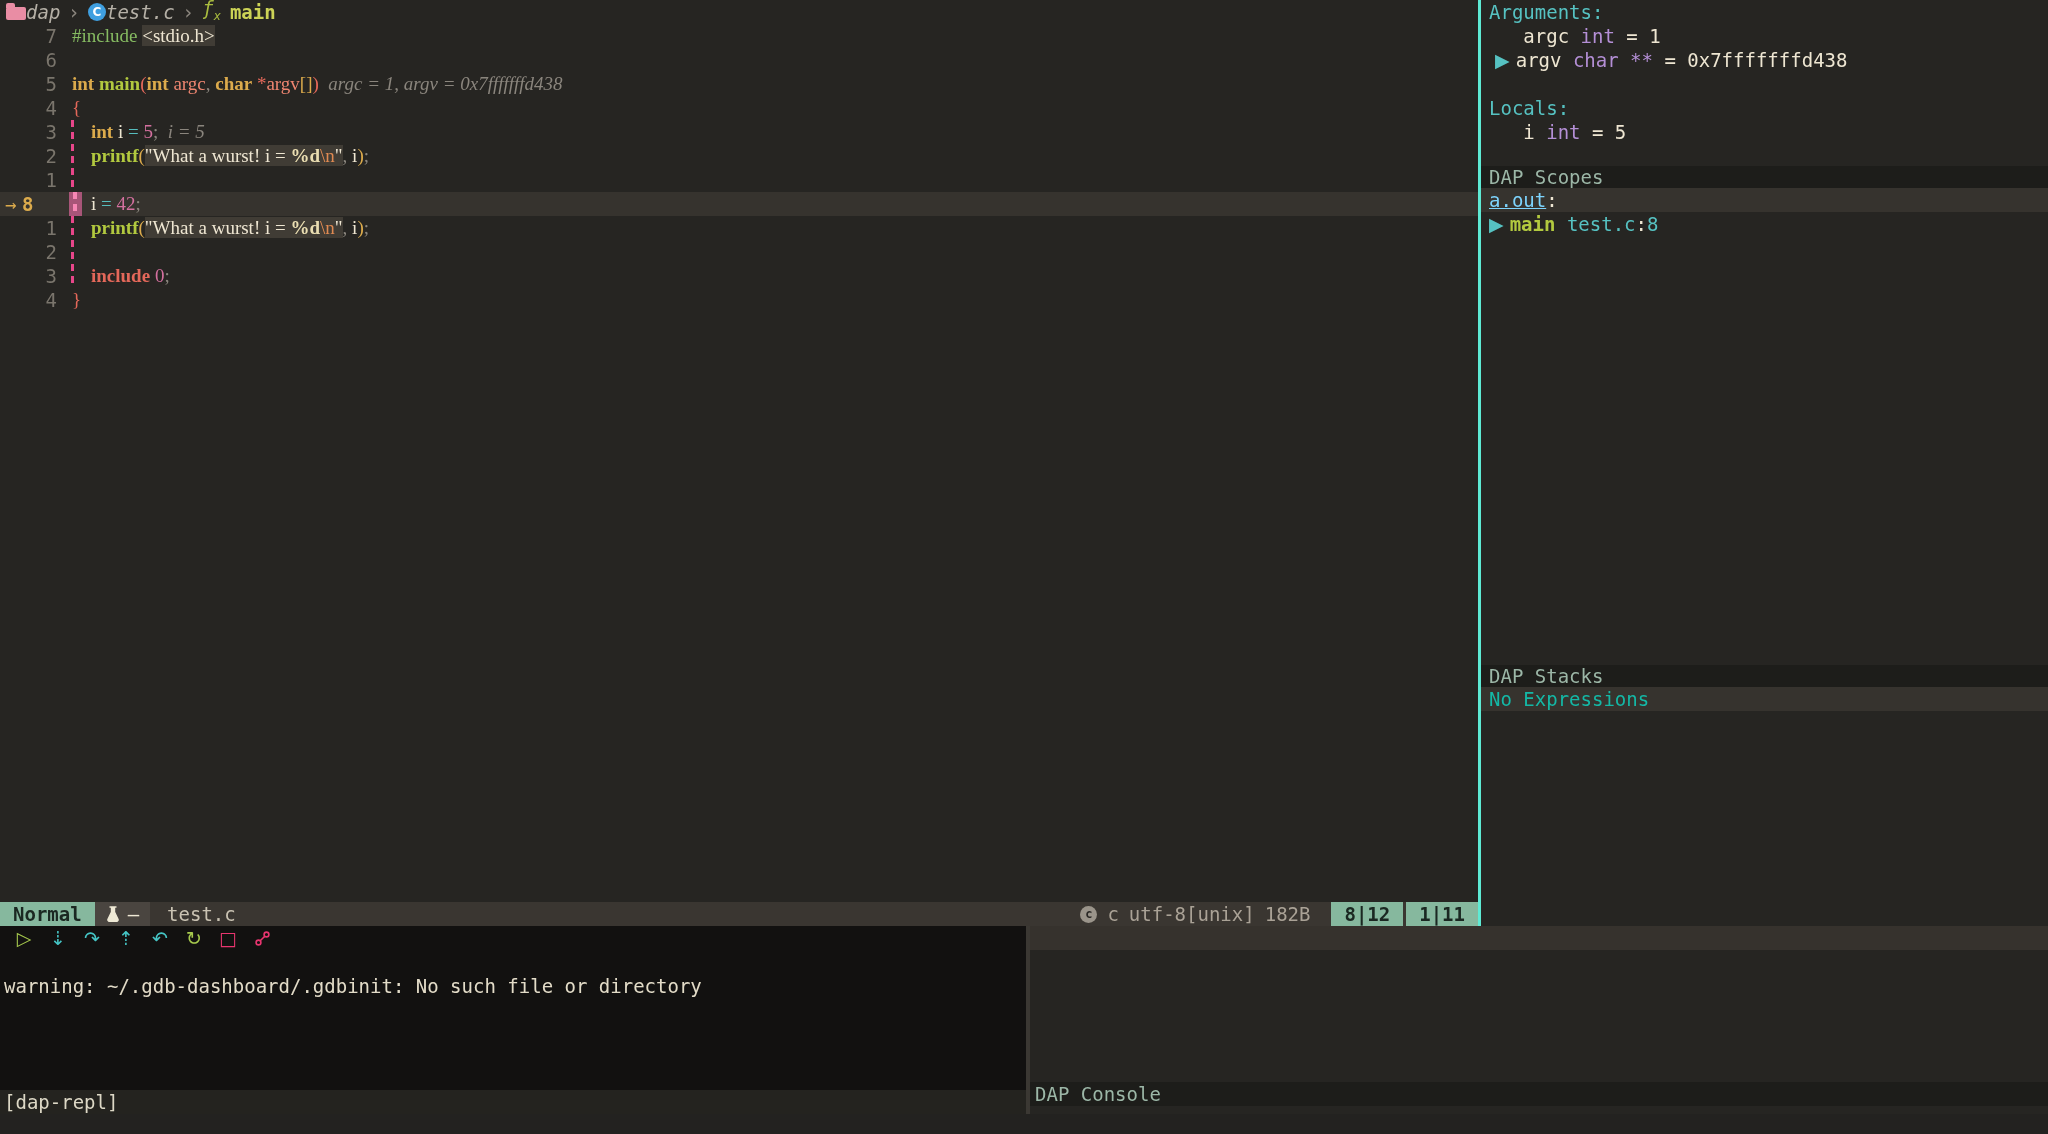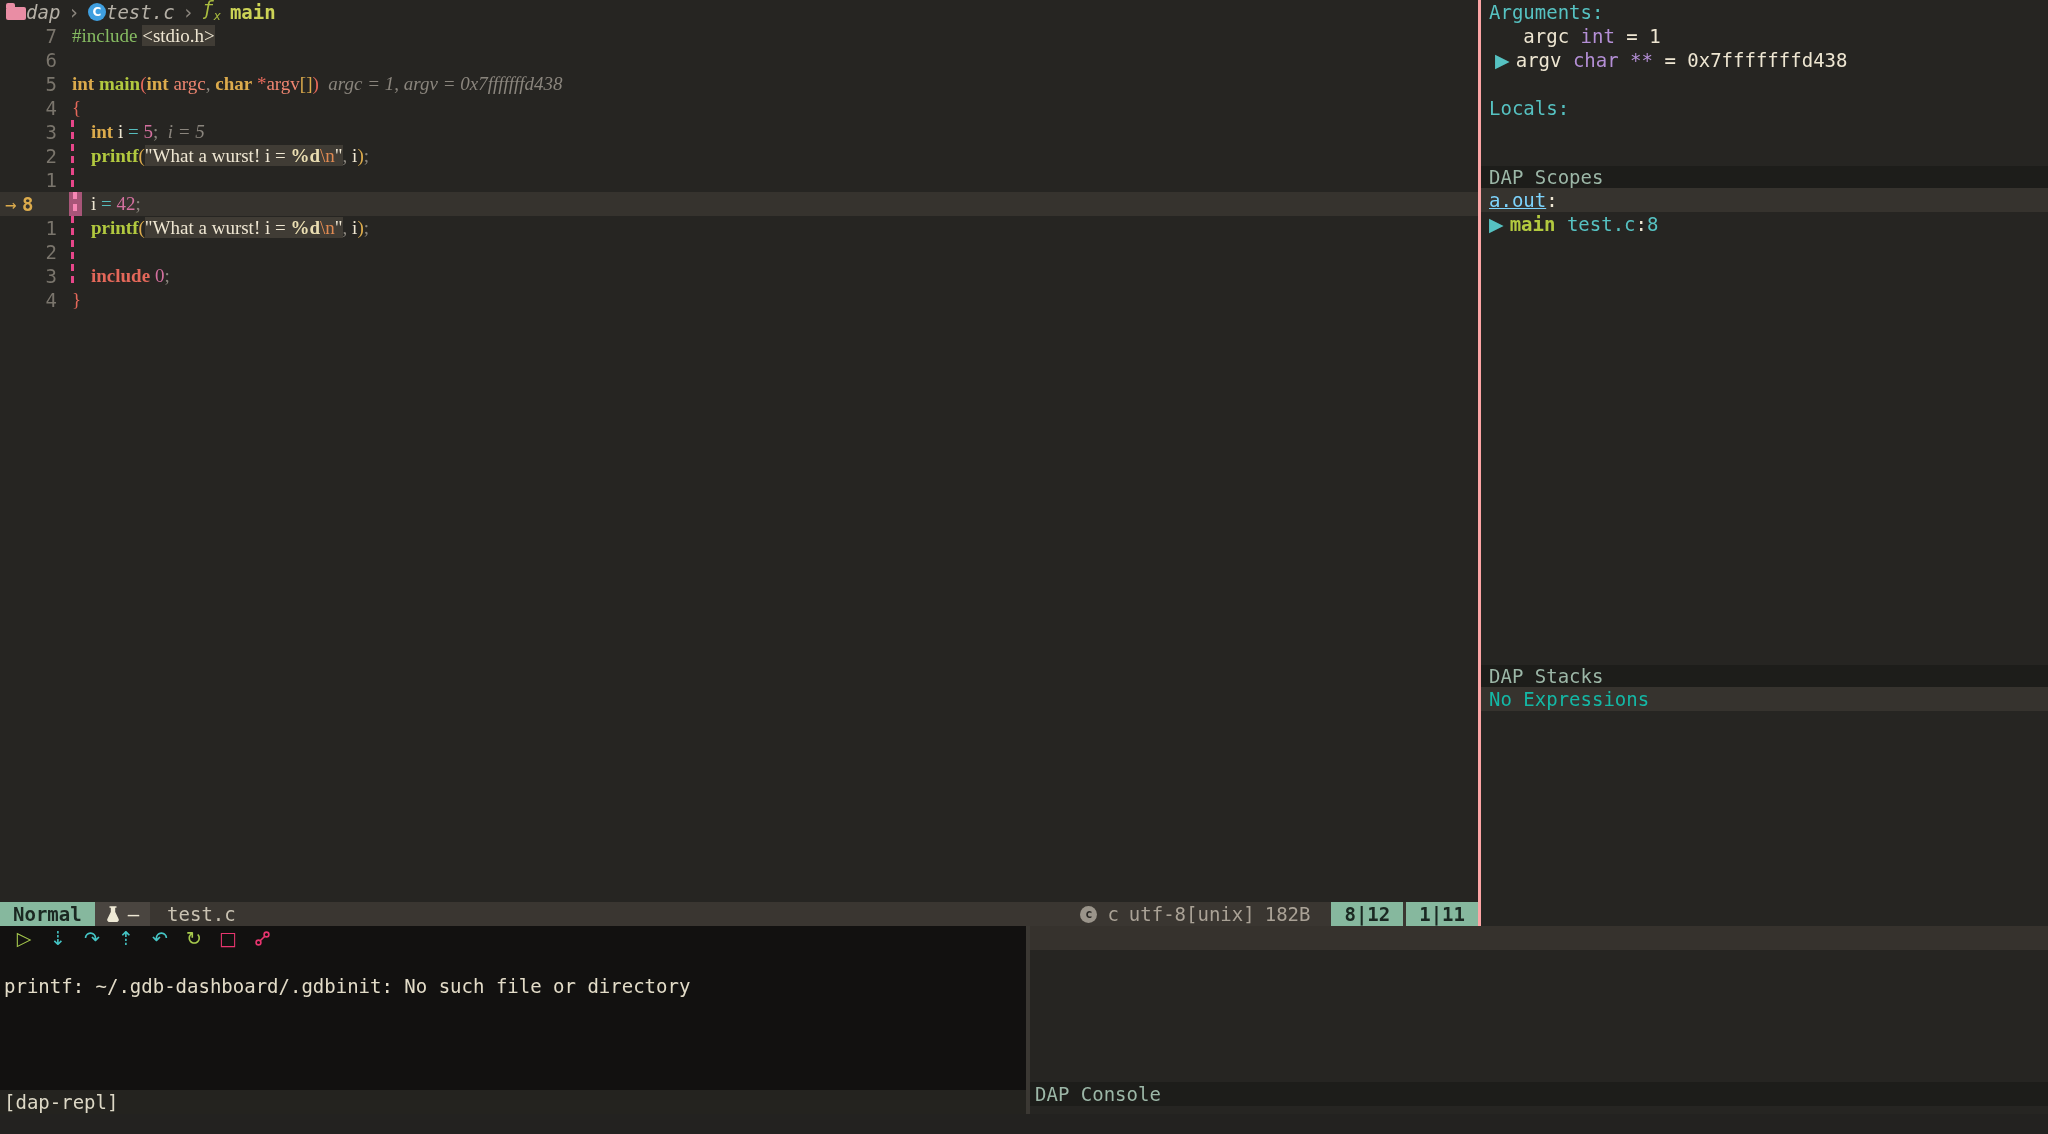--- a/index.html
+++ b/index.html
@@ -67,21 +67,21 @@
   #repl-bar{position:absolute;left:0;top:1090px;width:1026px;height:24px;background:#24231f;color:#ddd8c6;
             display:flex;align-items:center;padding-left:4px;box-sizing:border-box;}
   #vsep{position:absolute;left:1026px;top:926px;width:4px;height:188px;background:#3b3833;}
   
   #console{position:absolute;left:1030px;top:926px;width:1018px;height:188px;background:#262522;}
   .console-cursorline{height:24px;background:#36322d;}
   #console-bar{position:absolute;left:0;bottom:8px;width:100%;height:24px;background:#1d1d1a;color:#9cb7a7;
                display:flex;align-items:center;padding-left:5px;box-sizing:border-box;}
   
   #rightpanel{position:absolute;left:1478px;top:0;width:570px;height:926px;box-sizing:border-box;
-              border-left:3px solid #fca5a5;background:#262522;display:flex;flex-direction:column;}
+              border-left:3px solid #5eead4;background:#262522;display:flex;flex-direction:column;}
   .pwin{overflow:hidden;}
   #scopes{height:166px;}
   #stacks{height:477px;}
   #watches{height:215px;}
   .prow{height:24px;white-space:pre;padding-left:8px;}
   .prow.cur{background:#36332e;}
   .panel-bar{height:22px;background:#1d1d1a;color:#9cb7a7;display:flex;align-items:center;padding-left:8px;flex:none;}
   .panel-bar.watches-bar{height:24px;}
   .t-hdr{color:#56c2c2;}
   .t-plain{color:#eee6d2;}
@@ -160,21 +160,21 @@
         <div class="tbtn" style="color: rgb(232, 53, 111);">□</div>
         <div class="tbtn">
           <svg width="17" height="17" viewBox="0 0 17 17">
             <circle cx="4.5" cy="12.5" r="2.4" fill="none" stroke="#e8356f" stroke-width="1.6"></circle>
             <circle cx="12.5" cy="4.5" r="2.4" fill="none" stroke="#e8356f" stroke-width="1.6"></circle>
             <path d="M6.7 10.3 L10.3 6.7" stroke="#e8356f" stroke-width="1.6" stroke-linecap="round"></path>
           </svg>
         </div>
       </div>
     <div id="term-lines">
-        <div class="tline">printf: ~/.gdb-dashboard/.gdbinit: No such file or directory</div>
+        <div class="tline">warning: ~/.gdb-dashboard/.gdbinit: No such file or directory</div>
       </div>
   </div>
   <div id="repl-bar">
     <span>[dap-repl]</span>
   </div>
   <div id="vsep"></div>
 
   <div id="console">
     <div class="console-cursorline"></div>
     <div id="console-bar">
@@ -182,20 +182,21 @@
     </div>
   </div>
 
   <div id="rightpanel">
     <div id="scopes" class="pwin">
         <div class="prow"><span class="t-hdr">Arguments:</span></div>
         <div class="prow"><span class="t-plain">   argc </span><span class="t-type2">int</span><span class="t-plain"> = 1</span></div>
         <div class="prow"><span class="t-expand"> ▶ </span><span class="t-plain">argv </span><span class="t-type2">char **</span><span class="t-plain"> = 0x7fffffffd438</span></div>
         <div class="prow"></div>
         <div class="prow"><span class="t-hdr">Locals:</span></div>
+        <div class="prow"><span class="t-plain">   i </span><span class="t-type2">int</span><span class="t-plain"> = 5</span></div>
       </div>
     <div class="panel-bar">DAP Scopes</div>
     <div id="stacks" class="pwin">
         <div class="prow cur"><span class="t-scope">a.out</span><span class="t-plain">:</span></div>
         <div class="prow"><span class="t-expand">▶ </span><span class="t-fnref">main</span><span class="t-plain"> </span><span class="t-file">test.c</span><span class="t-plain">:</span><span class="t-file">8</span></div>
       </div>
     <div class="panel-bar">DAP Stacks</div>
     <div id="watches" class="pwin">
         <div class="prow cur"><span class="t-noexpr">No Expressions</span></div>
       </div>

